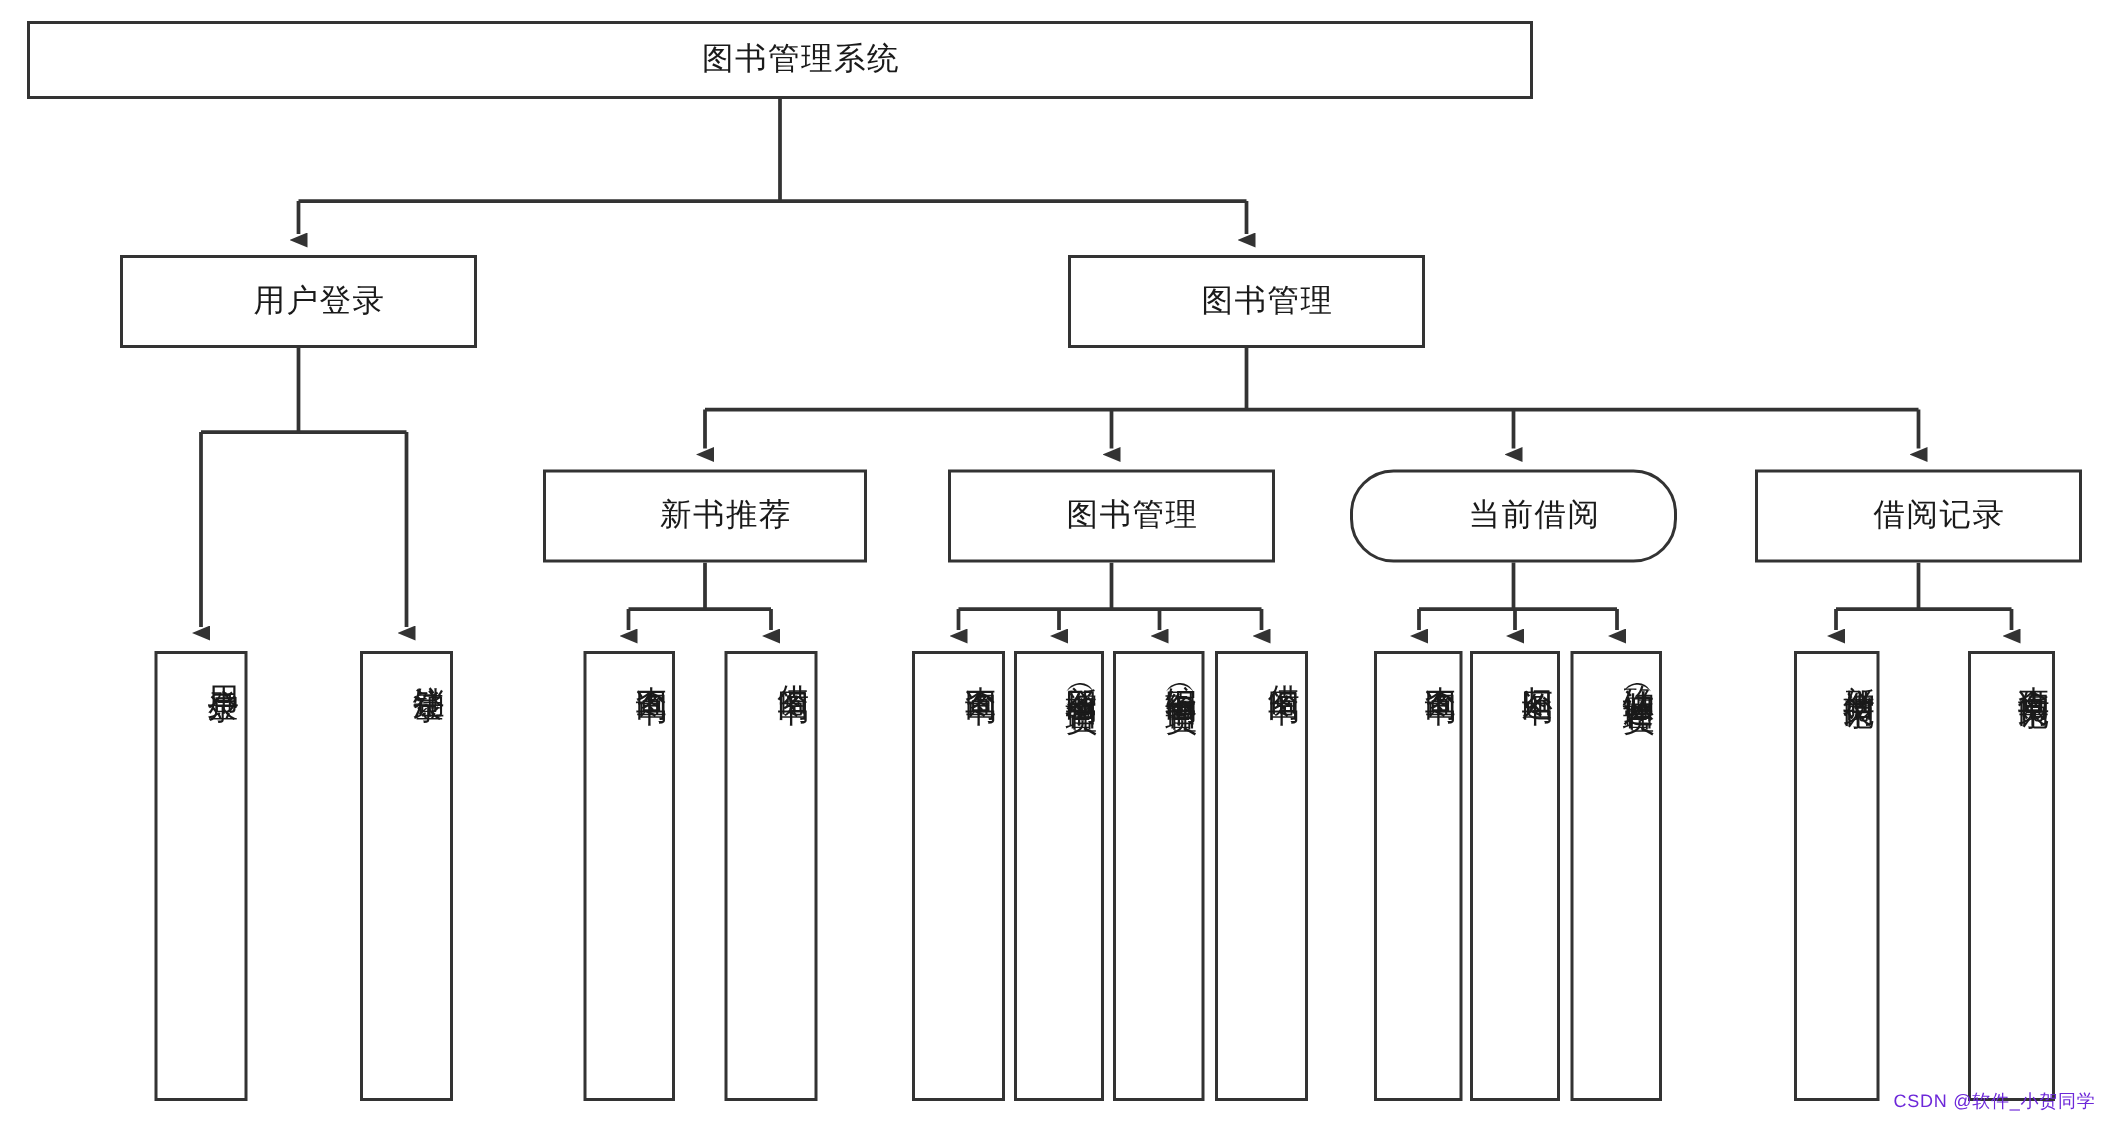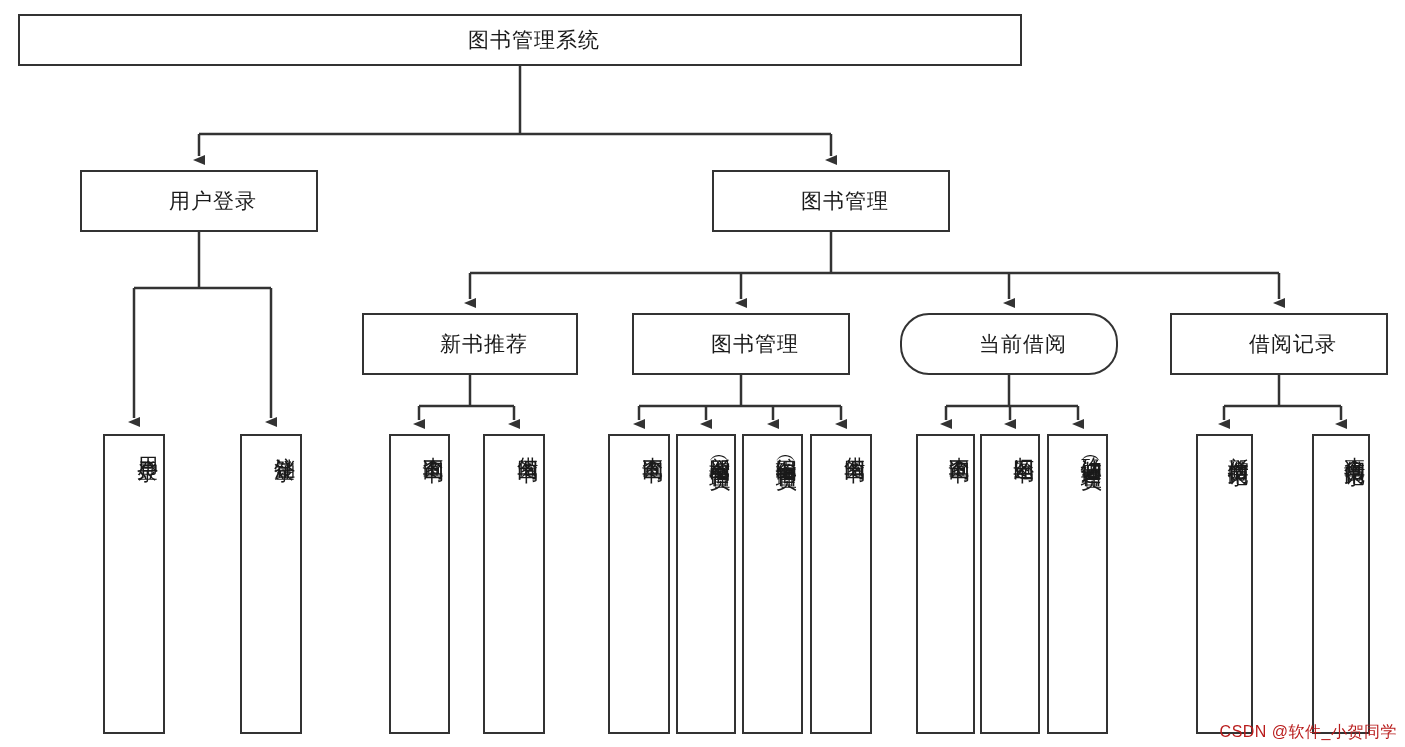--- a/index.html
+++ b/index.html
@@ -52,22 +52,22 @@
   }
   .node.vertical {
     align-items: flex-start;
     justify-content: center;
     padding-top: 4px;
   }
   .watermark {
     position: absolute;
     right: 8px;
     bottom: 4px;
-    font-size: 16px;
-    color: #b91c1c;
+    font-size: 12px;
+    color: #6d28d9;
     letter-spacing: 0.5px;
     white-space: nowrap;
   }
 </style>
 </head>
 <body>
 
 <div id="canvas">
 
   <svg class="edges" viewBox="0 0 1405 747" xmlns="http://www.w3.org/2000/svg">

